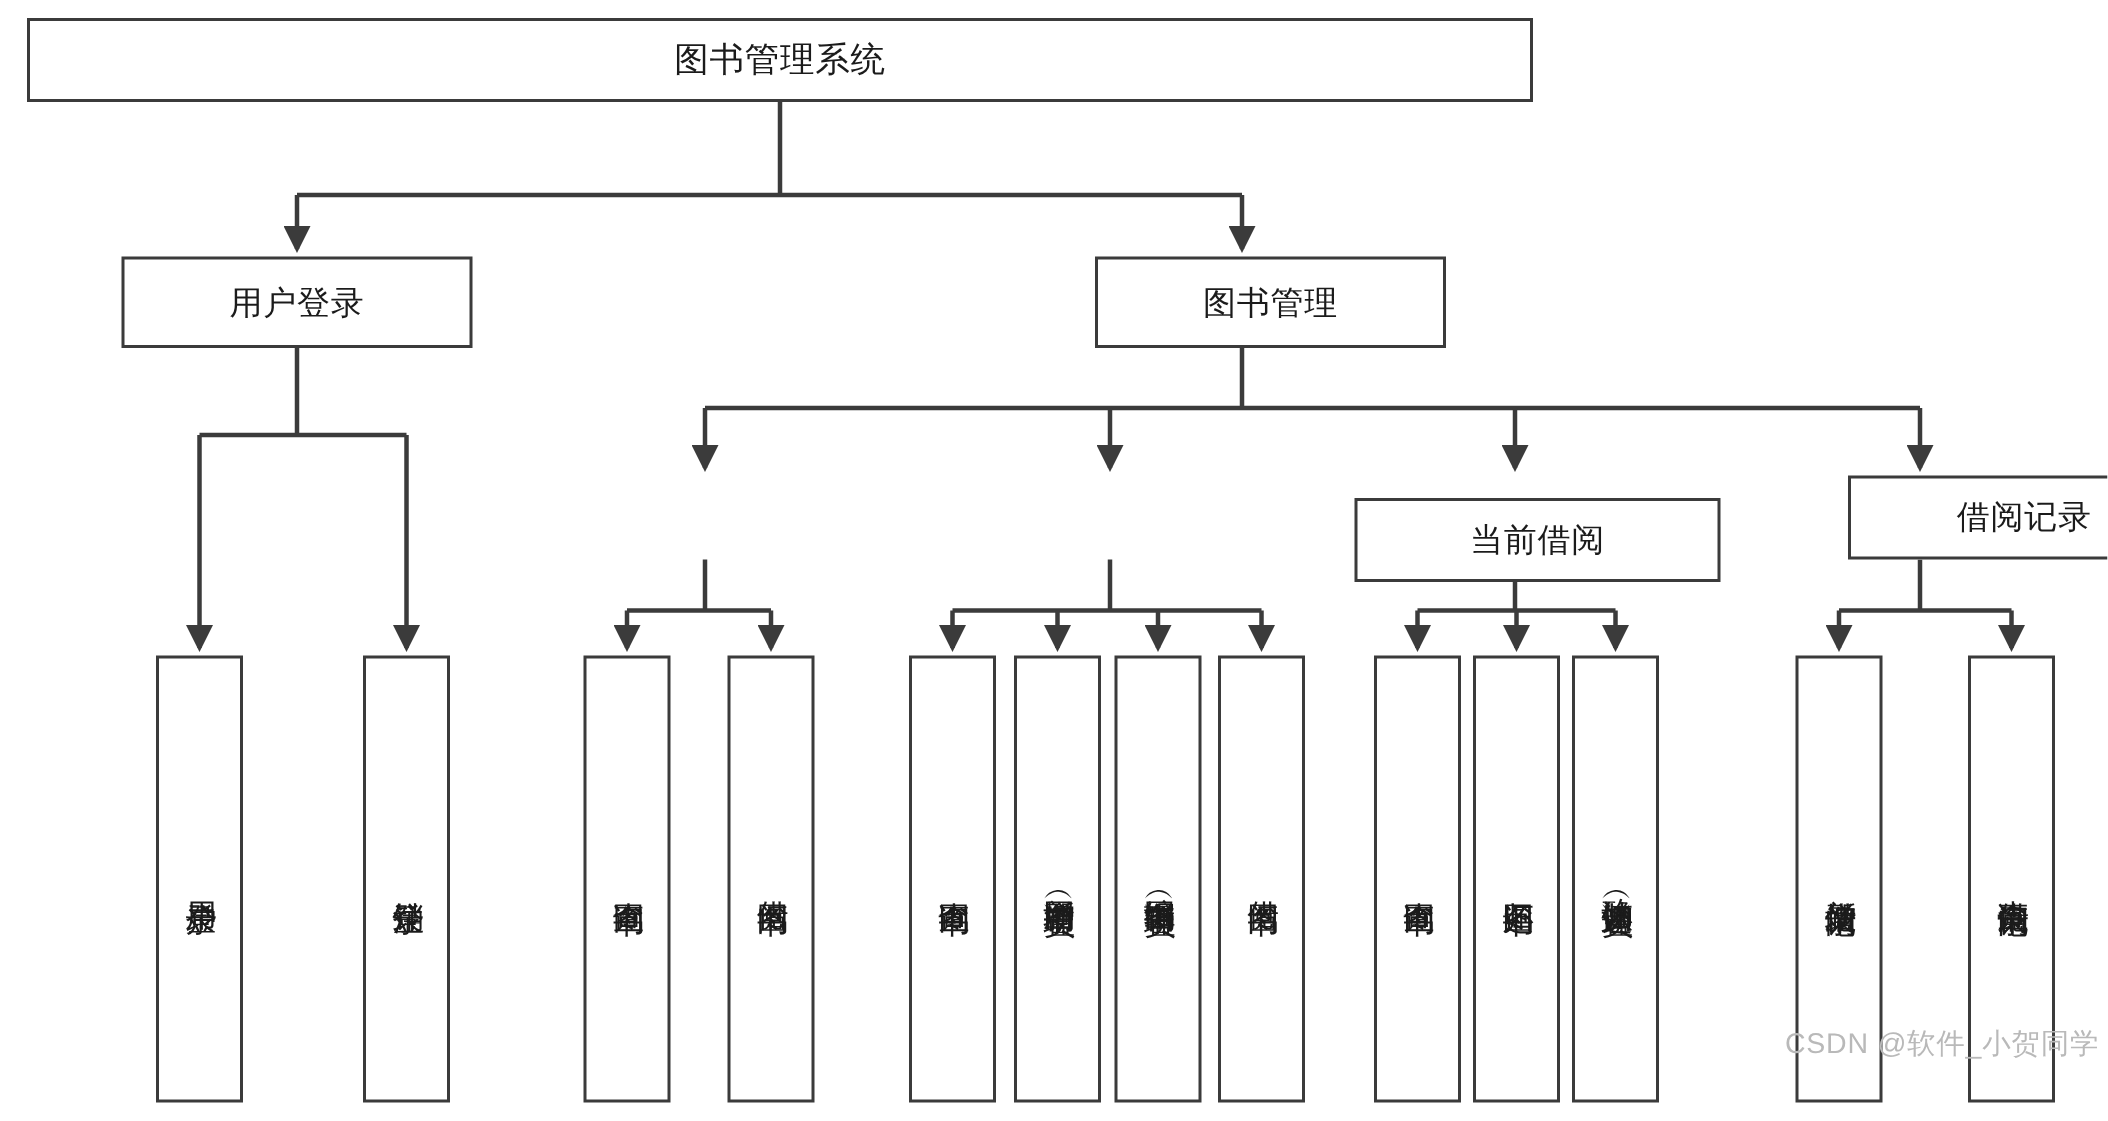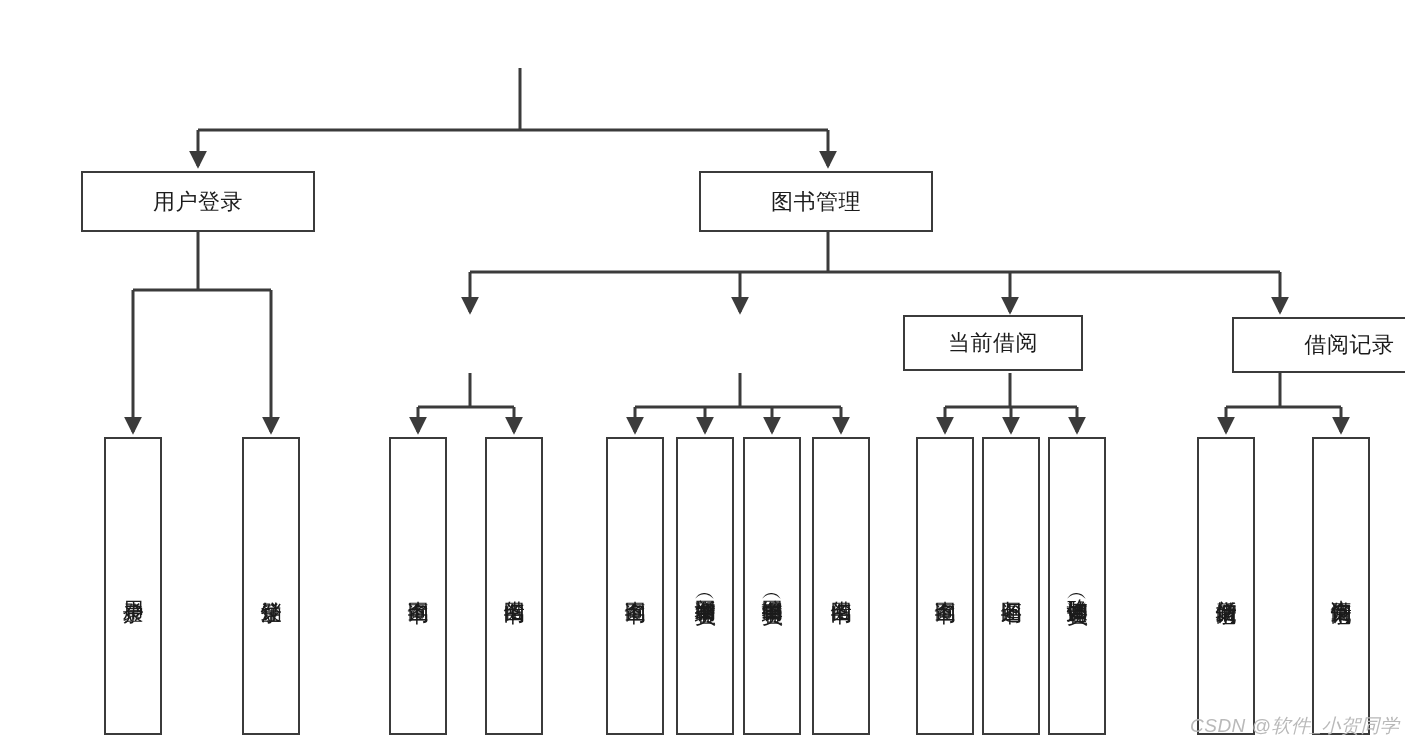--- a/index.html
+++ b/index.html
@@ -118,29 +118,32 @@
       <path d="M 1011 407 L 1011 432" marker-end="url(#arrow)"></path>
       <path d="M 1077 407 L 1077 432" marker-end="url(#arrow)"></path>
 
       <path d="M 1280 373 L 1280 407"></path>
       <path d="M 1226 407 L 1341 407"></path>
       <path d="M 1226 407 L 1226 432" marker-end="url(#arrow)"></path>
       <path d="M 1341 407 L 1341 432" marker-end="url(#arrow)"></path>
     </g>
   </svg>
 
+  <div class="node horizontal root" style="left:18px; top:12px; width:1004px; height:56px;">
+    <span class="node-label">图书管理系统</span>
+  </div>
 
   <div class="node horizontal" style="left:81px; top:171px; width:234px; height:61px;">
     <span class="node-label">用户登录</span>
   </div>
-  <div class="node horizontal" style="left:699px; top:171px; width:234px; height:61px;">
+  <div class="node horizontal" style="left:730px; top:171px; width:234px; height:61px;">
     <span class="node-label">图书管理</span>
   </div>
 
-  <div class="node horizontal" style="left:903px; top:315px; width:180px; height:56px;">
+  <div class="node horizontal" style="left:903px; top:332px; width:244px; height:56px;">
     <span class="node-label">当前借阅</span>
   </div>
   <div class="node horizontal" style="left:1232px; top:317px; width:235px; height:56px;">
     <span class="node-label">借阅记录</span>
   </div>
 
   <div class="node vertical" style="left:104px; top:437px; width:58px; height:298px;">
     <span class="node-label">用户登录</span>
   </div>
   <div class="node vertical" style="left:242px; top:437px; width:58px; height:298px;">
@@ -177,15 +180,15 @@
     <span class="node-label">确认归还（管理员）</span>
   </div>
 
   <div class="node vertical" style="left:1197px; top:437px; width:58px; height:298px;">
     <span class="node-label">新增借阅记录</span>
   </div>
   <div class="node vertical" style="left:1312px; top:437px; width:58px; height:298px;">
     <span class="node-label">查询借阅记录</span>
   </div>
 
-  <div class="watermark" style="left:1190px; top:713px;font-style:italic;">CSDN @软件_小贺同学</div>
+  <div class="watermark" style="left:1190px; top:683px;">CSDN @软件_小贺同学</div>
 
 </div>
 
 </body></html>

